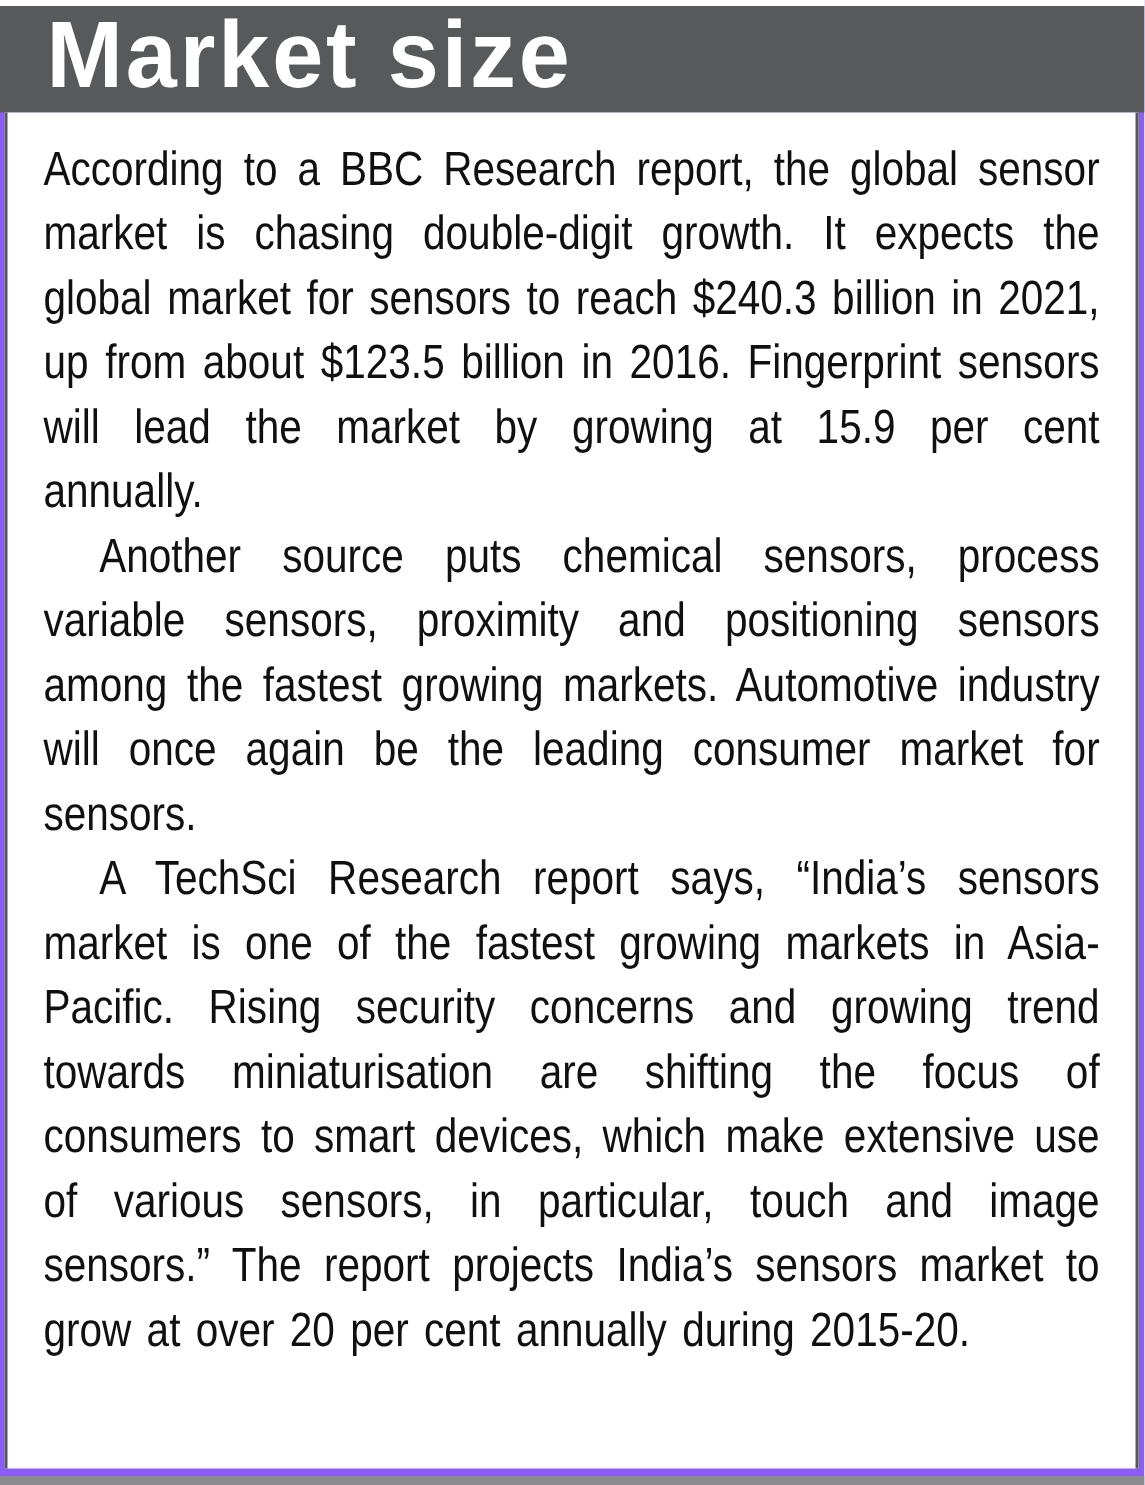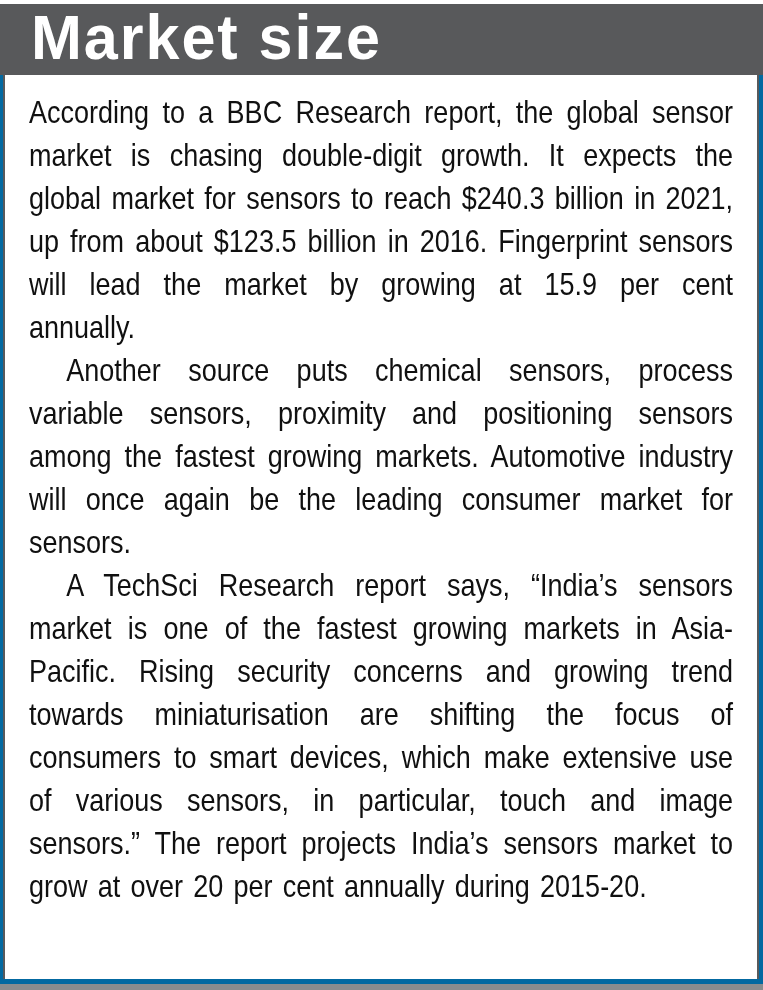--- a/index.html
+++ b/index.html
@@ -8,21 +8,21 @@
     width: 763px;
     height: 990px;
     background: #ffffff;
     overflow: hidden;
   }
   .panel {
     width: 763px;
     height: 990px;
     display: flex;
     flex-direction: column;
-    background: #0369a1;
+    background: #8b5cf6;
   }
   .top-gap {
     height: 4px;
     background: #ffffff;
   }
   .header-bar {
     height: 71px;
     background: var(--header-bg, #58595b);
     display: flex;
     align-items: center;

